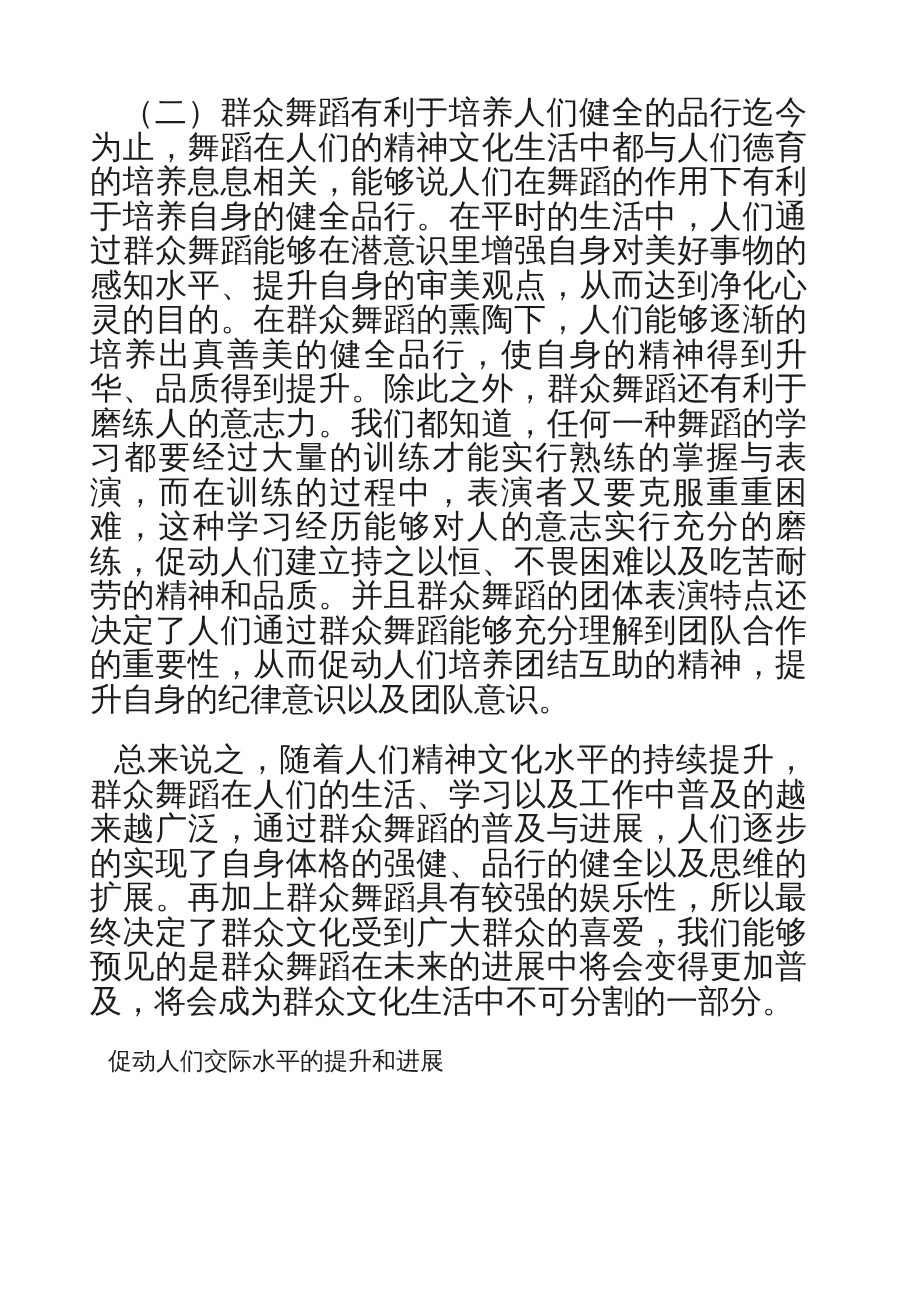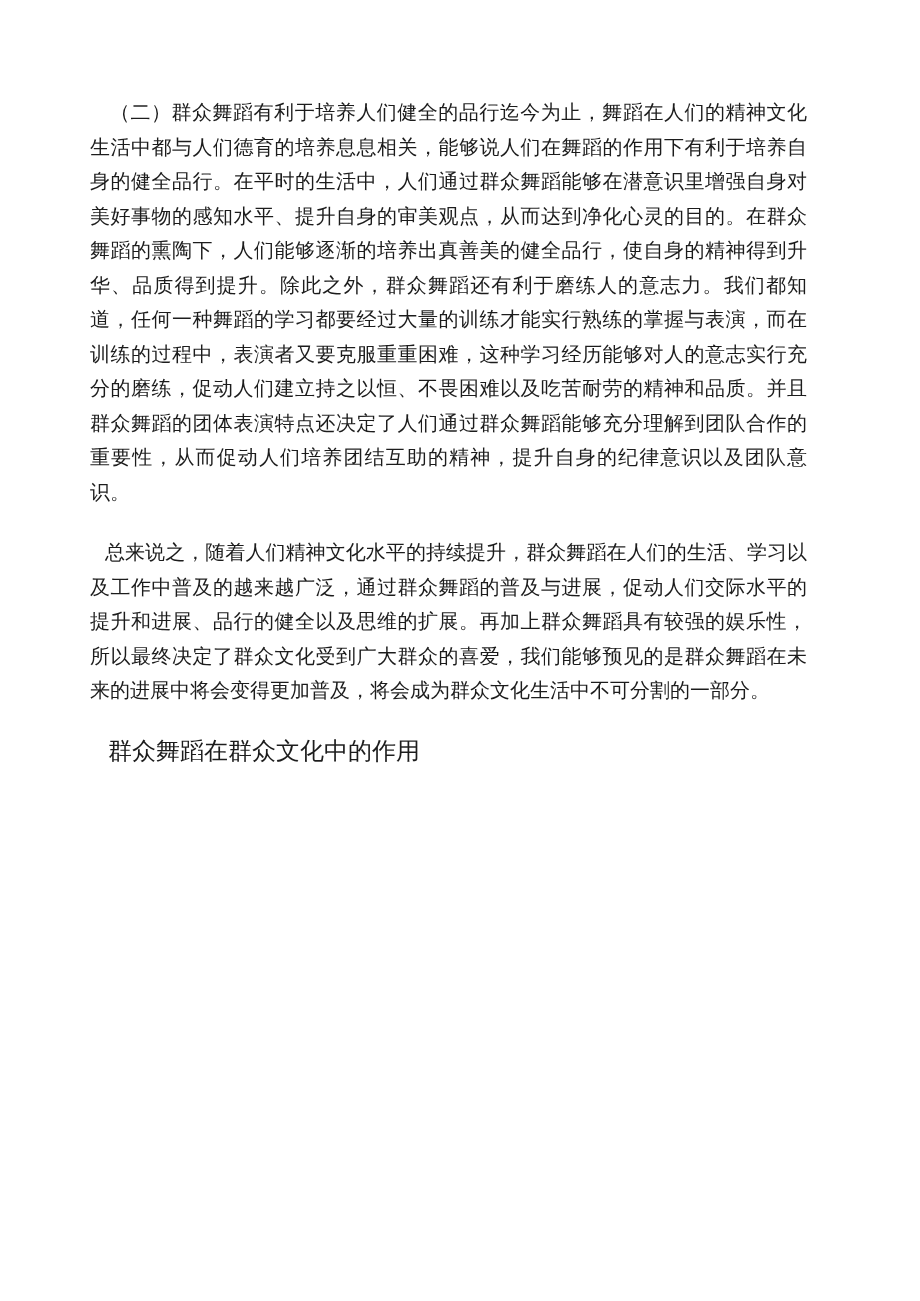--- a/index.html
+++ b/index.html
@@ -14,21 +14,21 @@
   }
   .page {
     box-sizing: border-box;
     width: 920px;
     height: 1301px;
     padding: 95px 113px 0 90px;
     background: #ffffff;
   }
   .para {
     font-family: "DejaVu Serif", "Liberation Serif", serif;
-    font-size: 20px;
+    font-size: 32px;
     line-height: 34.5px;
     color: #1c1c1c;
     text-align: justify;
     text-justify: inter-ideograph;
     margin: 0 0 26px 0;
     text-indent: 1em;
     letter-spacing: 0px;
     word-break: break-all;
   }
   .para.small-indent {
@@ -44,16 +44,16 @@
     margin: 0;
   }
 </style>
 </head>
 <body>
 
 <div class="page">
   <p class="para">（二）群众舞蹈有利于培养人们健全的品行迄今为止，舞蹈在人们的精神文化生活中都与人们德育的培养息息相关，能够说人们在舞蹈的作用下有利于培养自身的健全品行。在平时的生活中，人们通过群众舞蹈能够在潜意识里增强自身对美好事物的感知水平、提升自身的审美观点，从而达到净化心灵的目的。在群众舞蹈的熏陶下，人们能够逐渐的培养出真善美的健全品行，使自身的精神得到升华、品质得到提升。除此之外，群众舞蹈还有利于磨练人的意志力。我们都知道，任何一种舞蹈的学习都要经过大量的训练才能实行熟练的掌握与表演，而在训练的过程中，表演者又要克服重重困难，这种学习经历能够对人的意志实行充分的磨练，促动人们建立持之以恒、不畏困难以及吃苦耐劳的精神和品质。并且群众舞蹈的团体表演特点还决定了人们通过群众舞蹈能够充分理解到团队合作的重要性，从而促动人们培养团结互助的精神，提升自身的纪律意识以及团队意识。</p>
 
 
-  <p class="para small-indent">总来说之，随着人们精神文化水平的持续提升，群众舞蹈在人们的生活、学习以及工作中普及的越来越广泛，通过群众舞蹈的普及与进展，促动人们交际水平的提升和进展、品行的健全以及思维的扩展。再加上群众舞蹈具有较强的娱乐性，所以最终决定了群众文化受到广大群众的喜爱，我们能够预见的是群众舞蹈在未来的进展中将会变得更加普及，将会成为群众文化生活中不可分割的一部分。</p>
+  <p class="para small-indent">总来说之，随着人们精神文化水平的持续提升，群众舞蹈在人们的生活、学习以及工作中普及的越来越广泛，通过群众舞蹈的普及与进展，人们逐步的实现了自身体格的强健、品行的健全以及思维的扩展。再加上群众舞蹈具有较强的娱乐性，所以最终决定了群众文化受到广大群众的喜爱，我们能够预见的是群众舞蹈在未来的进展中将会变得更加普及，将会成为群众文化生活中不可分割的一部分。</p>
 
-  <p class="title-line">群众舞蹈在群众文化中的作用</p>
+  <p class="title-line">促动人们交际水平的提升和进展</p>
 </div>
 
 </body></html>

